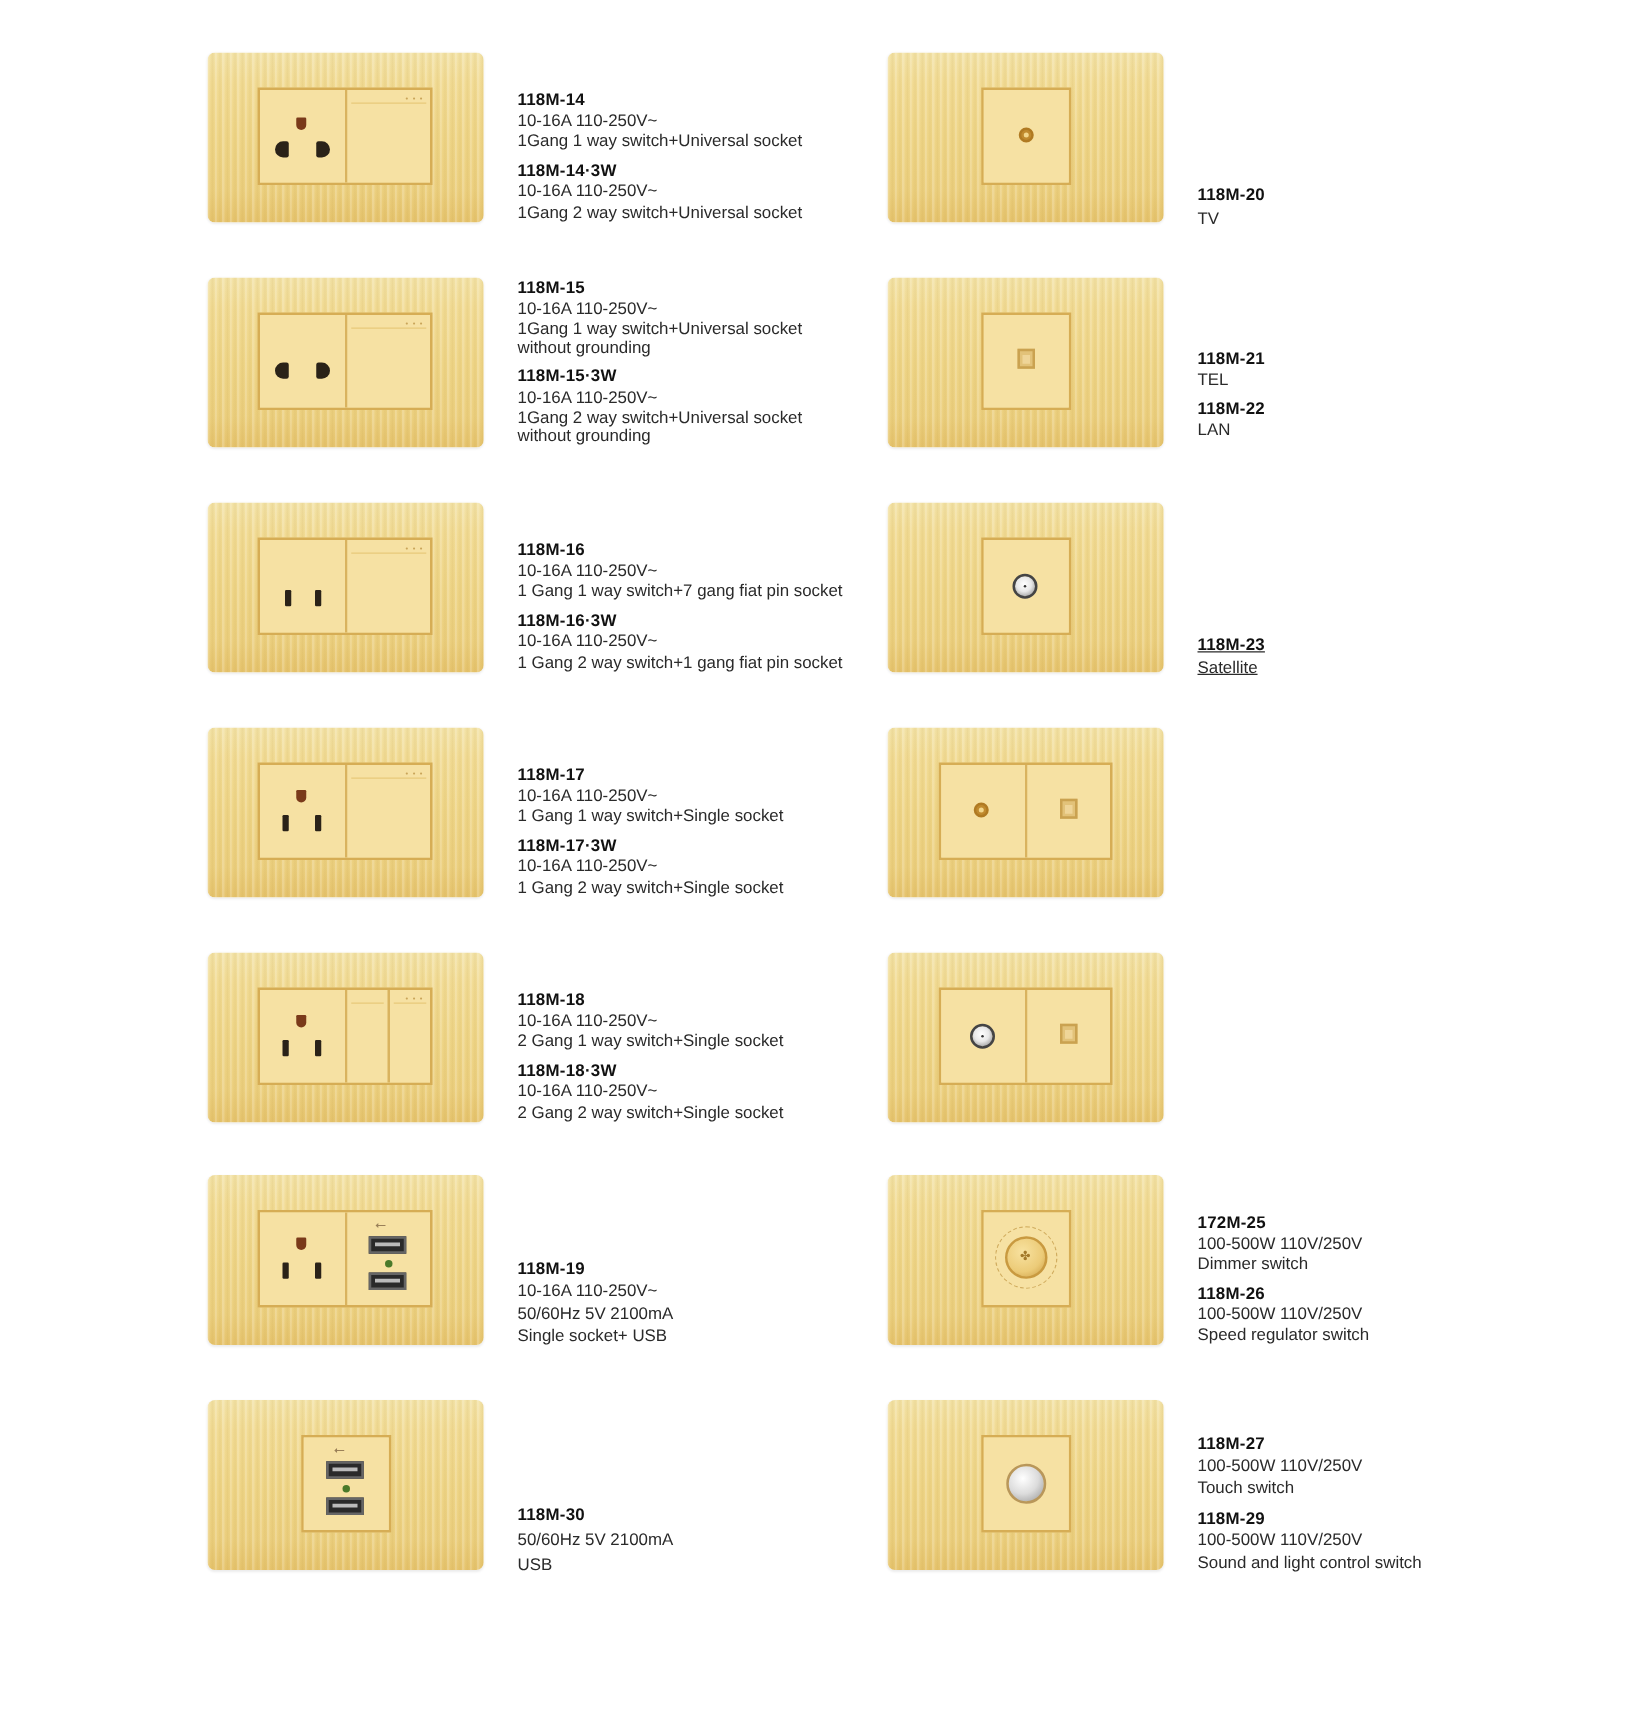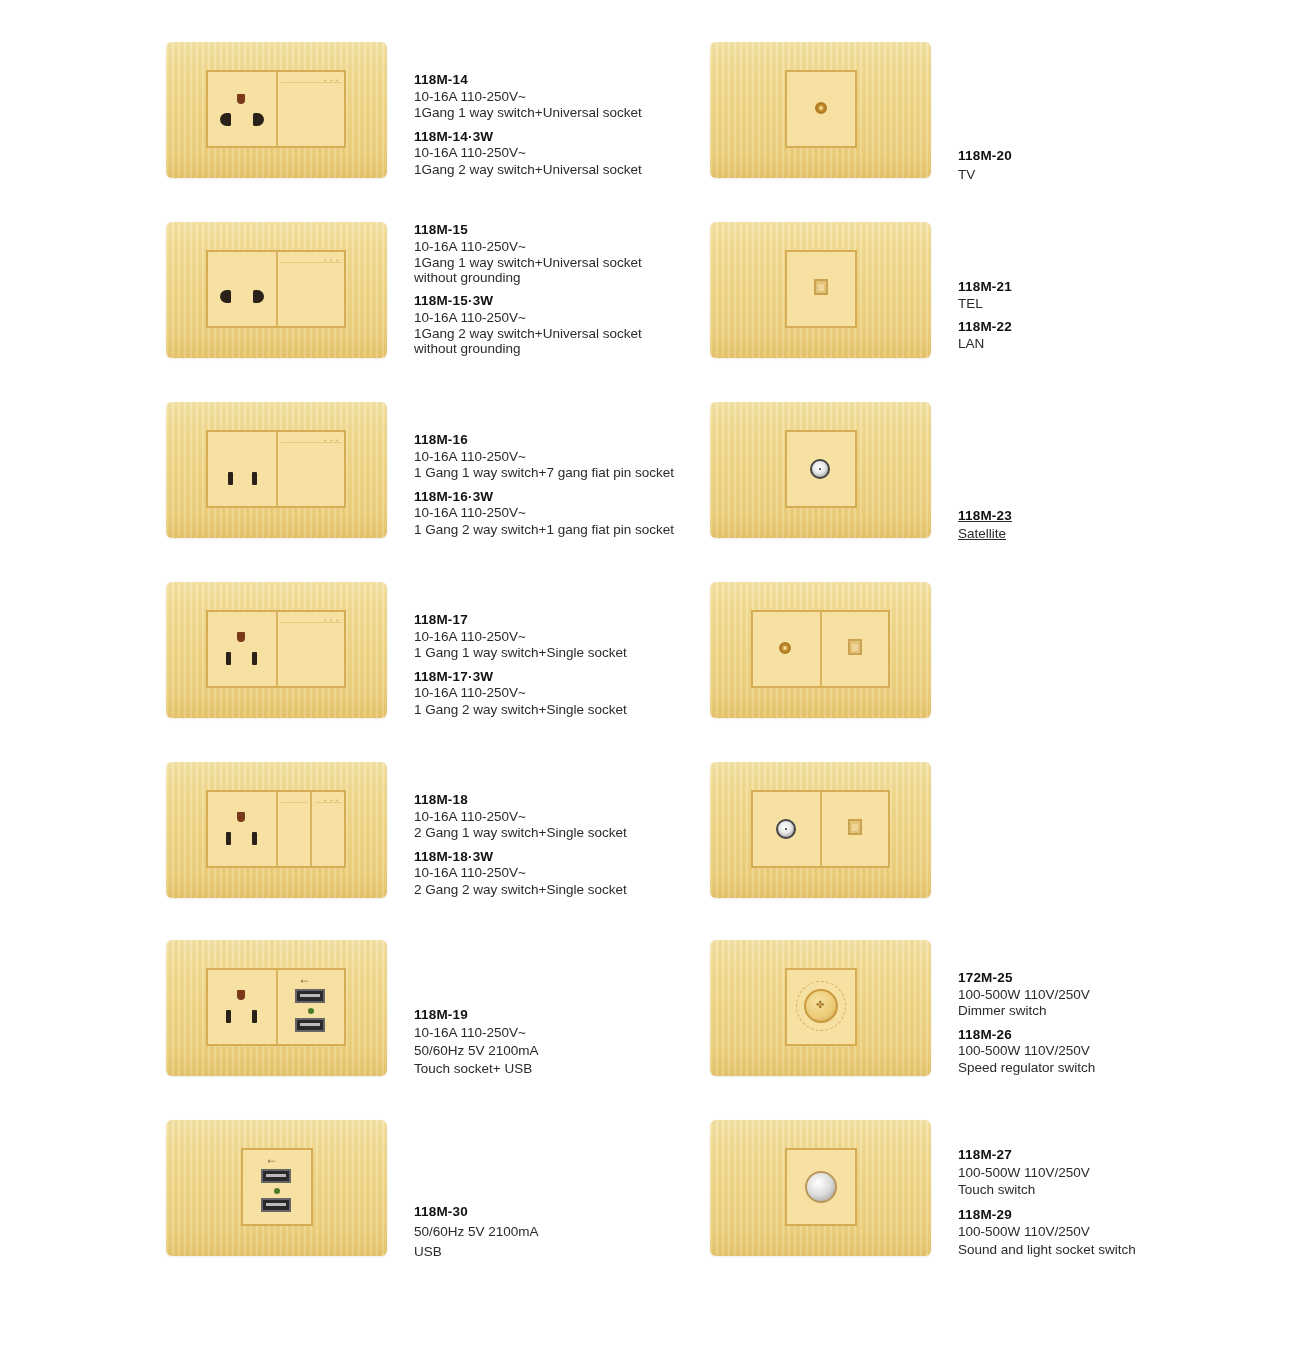--- a/index.html
+++ b/index.html
@@ -204,21 +204,21 @@
         <div class="led" style="left:30px;top:38px;"></div>
         <div class="usb" style="left:17px;top:48px;"></div>
       </div>
     </div>
   </div>
   <div class="desc" style="top:66px;line-height:18px;">
     <div class="group">
       <div class="model line">118M-19</div>
       <div class="line">10-16A  110-250V~</div>
       <div class="line">50/60Hz 5V 2100mA</div>
-      <div class="line">Touch socket+ USB</div>
+      <div class="line">Single socket+ USB</div>
     </div>
   </div>
 </div>
 
 <div class="item" style="left:166px;top:1120px;">
   <div class="plate">
     <div class="frame" style="left:75px;width:72px;">
       <div class="module" style="flex:1;">
         <div class="usb-sym" style="left:24px;top:5px;">⭠</div>
         <div class="usb" style="left:18px;top:19px;"></div>
@@ -348,16 +348,16 @@
   </div>
   <div class="desc" style="top:26px;line-height:17.5px;">
     <div class="group">
       <div class="model line">118M-27</div>
       <div class="line">100-500W 110V/250V</div>
       <div class="line">Touch switch</div>
     </div>
     <div class="group">
       <div class="model line">118M-29</div>
       <div class="line">100-500W 110V/250V</div>
-      <div class="line">Sound and light socket switch</div>
+      <div class="line">Sound and light control switch</div>
     </div>
   </div>
 </div>
 
 </body></html>

